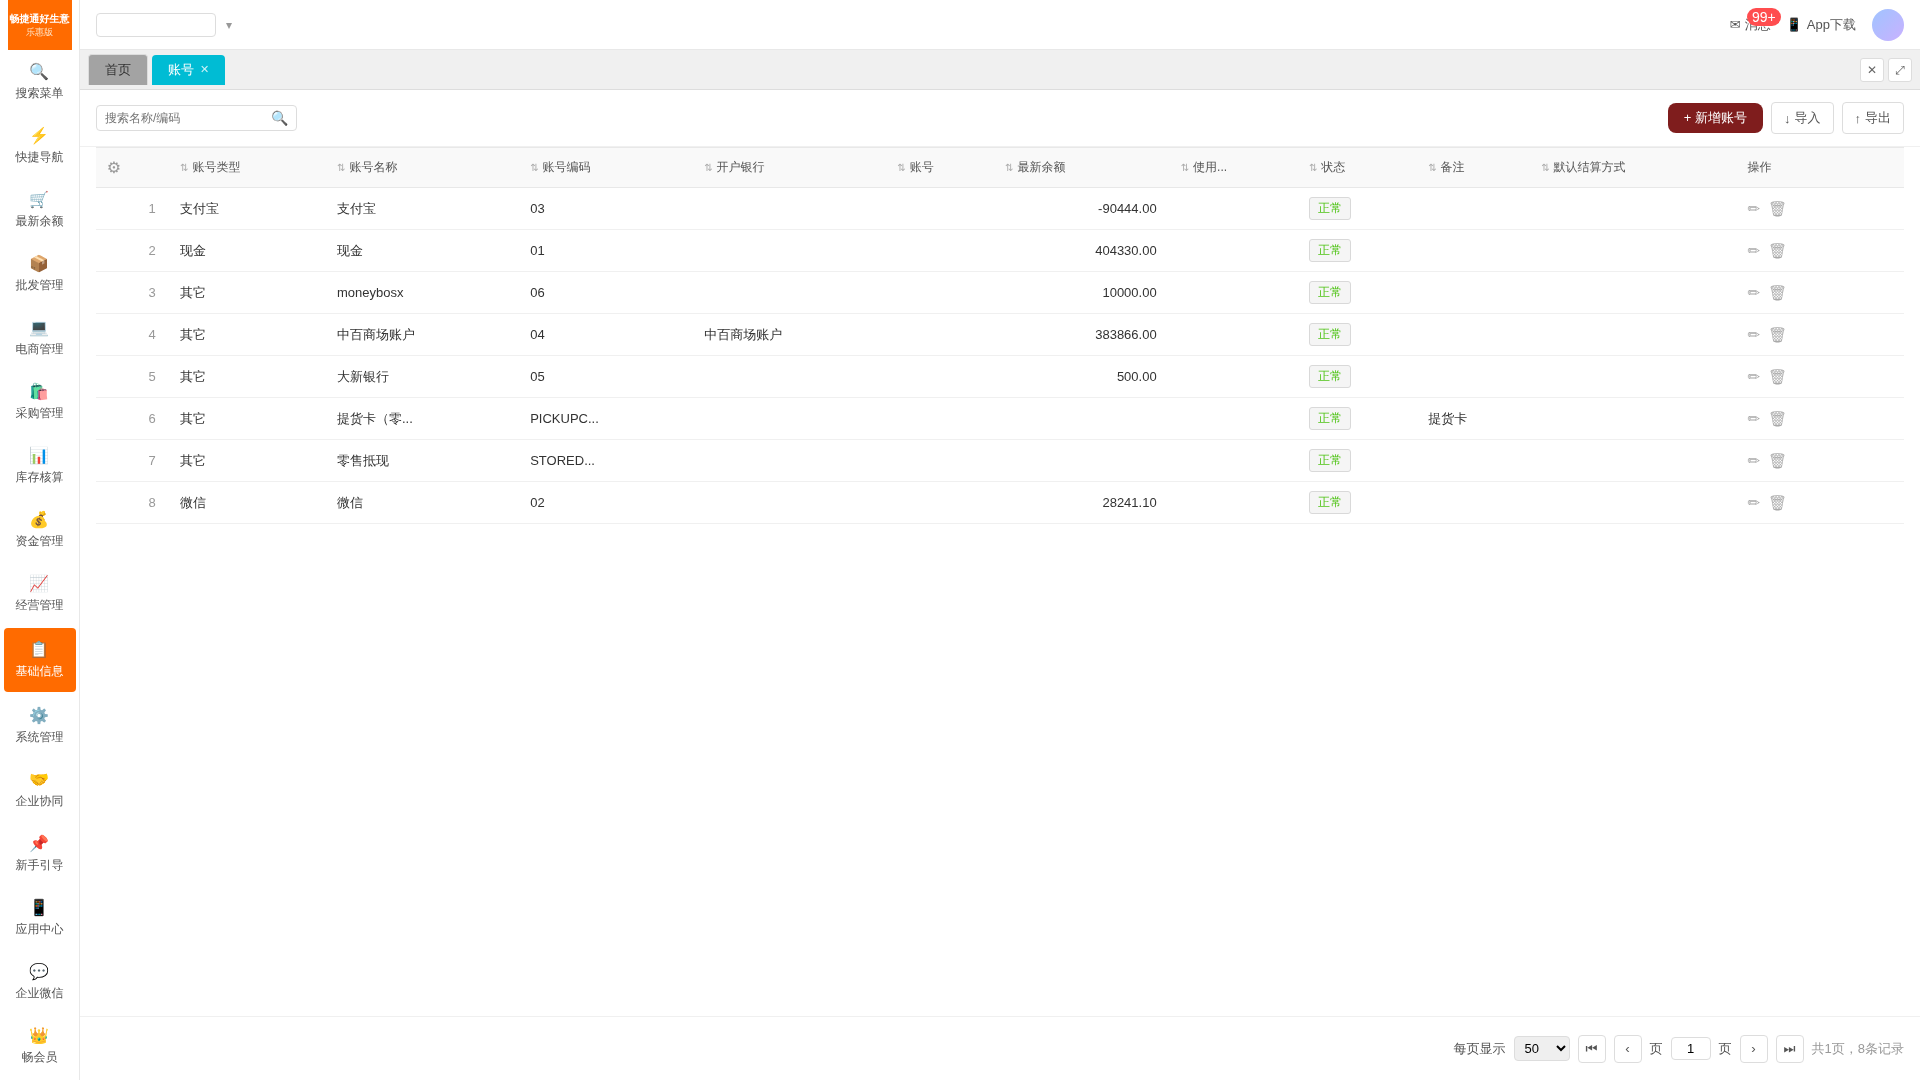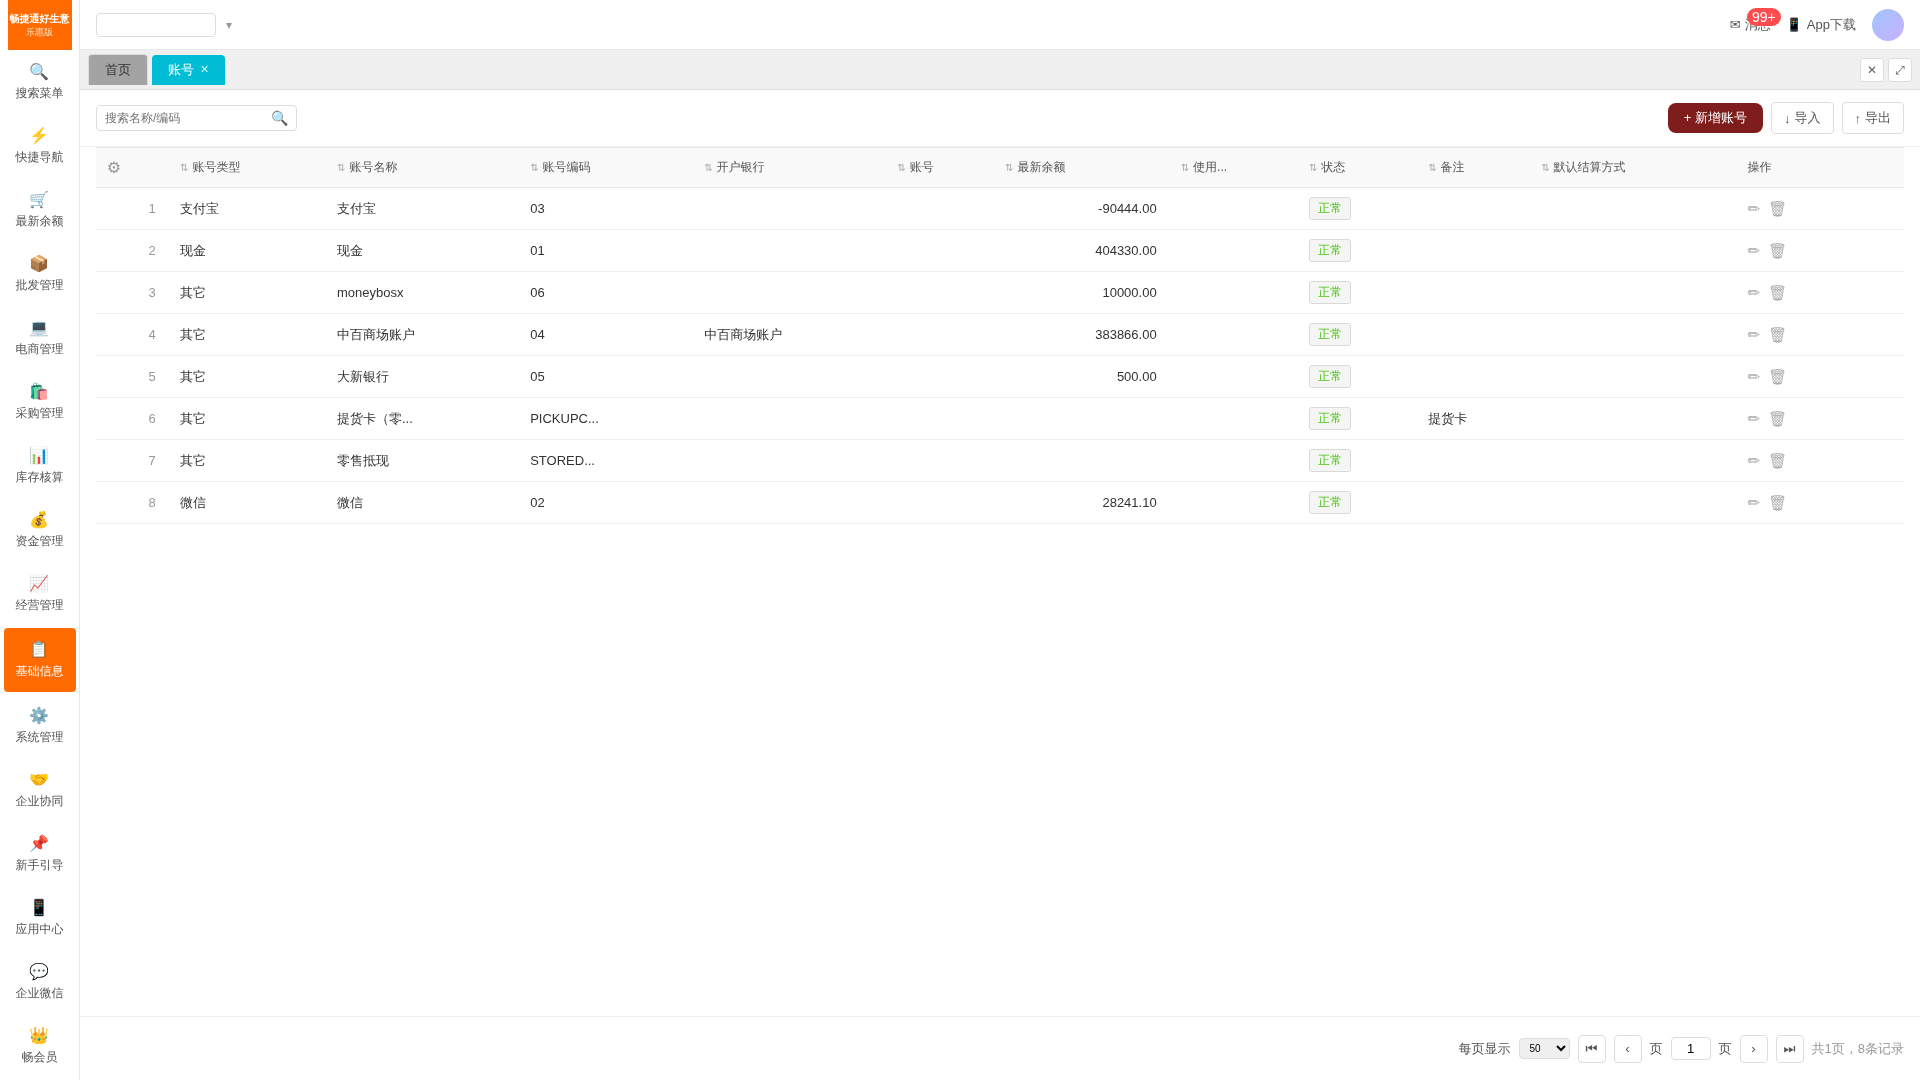--- a/index.html
+++ b/index.html
@@ -58,21 +58,21 @@
     td { padding: 9px 8px; border-bottom: 1px solid #f0f0f0; font-size: 13px; color: #333; }
     .row-num { color: #999; text-align: center; }
     .status-badge { background: #f5f5f5; color: #52c41a; border: 1px solid #d9d9d9; border-radius: 3px; padding: 2px 8px; font-size: 12px; display: inline-block; }
     .action-btns { display: flex; gap: 8px; }
     .action-btn { color: #aaa; cursor: pointer; font-size: 15px; }
     .settings-col { width: 36px; text-align: center; }
     th:first-child, td:first-child { width: 36px; text-align: center; }
 
     
     .pagination { height: 64px; display: flex; align-items: center; justify-content: flex-end; padding: 0 16px; border-top: 1px solid #f0f0f0; gap: 8px; font-size: 13px; color: #555; }
-    .page-size-select { border: 1px solid #ddd; border-radius: 4px; padding: 3px 6px; font-size: 10px; }
+    .page-size-select { border: 1px solid #ddd; border-radius: 4px; padding: 3px 6px; font-size: 13px; }
     .page-nav-btn { width: 28px; height: 28px; border: 1px solid #ddd; border-radius: 4px; cursor: pointer; background: #fff; display: flex; align-items: center; justify-content: center; color: #555; }
     .page-nav-btn:disabled { color: #ccc; cursor: not-allowed; }
     .page-input { width: 40px; border: 1px solid #ddd; border-radius: 4px; padding: 3px 6px; text-align: center; font-size: 13px; }
     .total-text { color: #999; }
 
     
     .gear-icon { color: #999; cursor: pointer; font-size: 16px; }
   </style>
 </head>
 <body>

